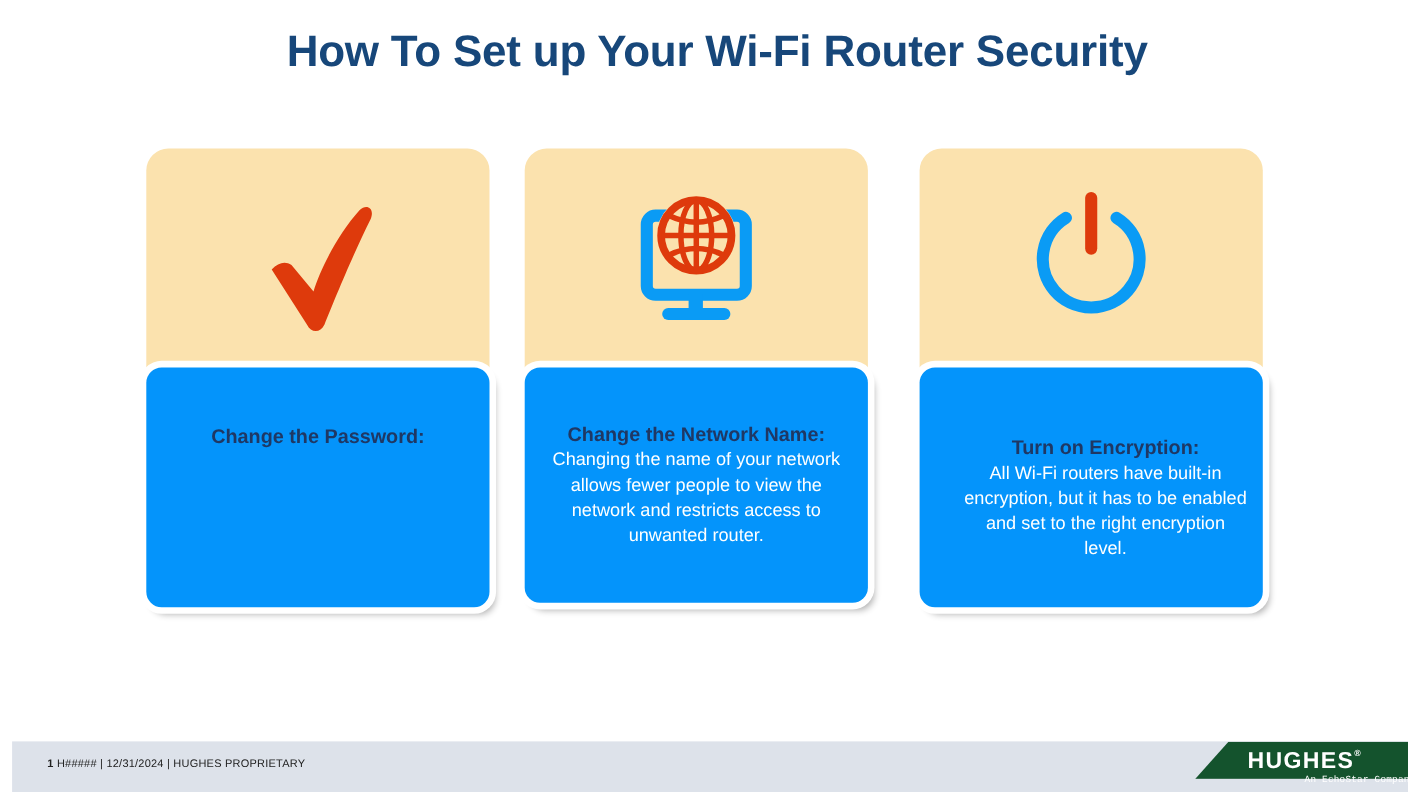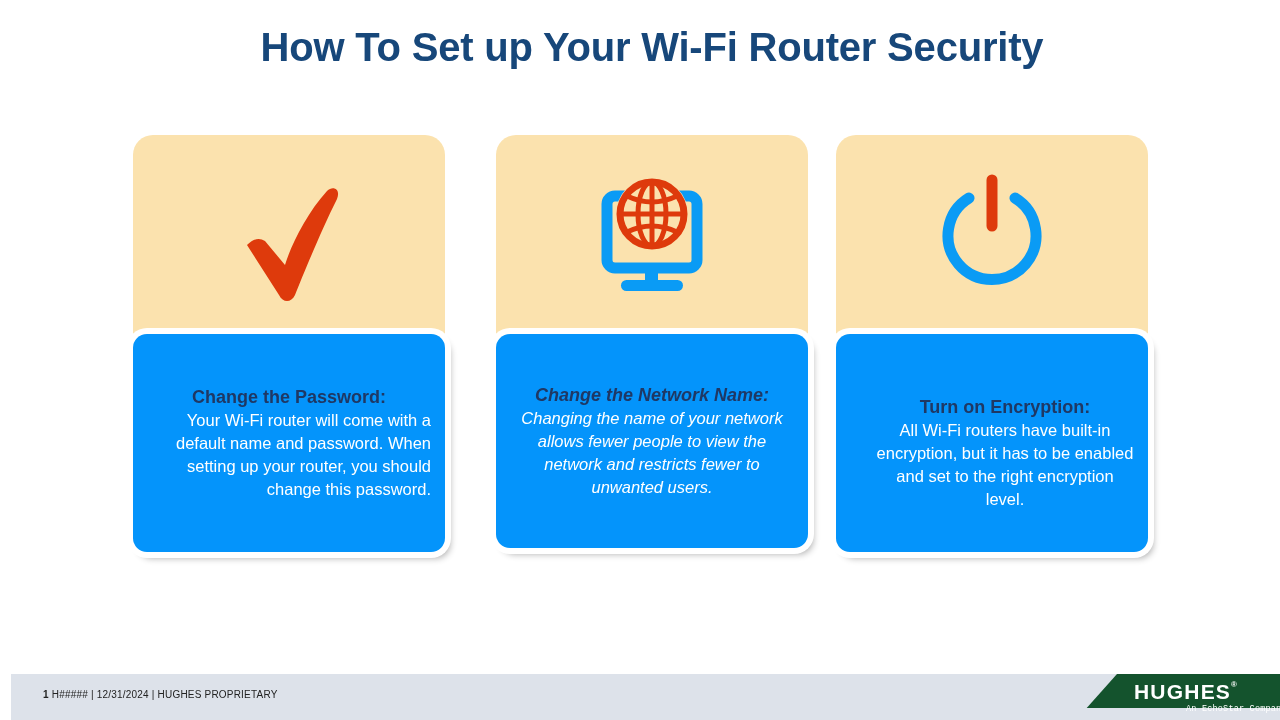--- a/index.html
+++ b/index.html
@@ -39,21 +39,21 @@
     width: 1280px;
     height: 660px;
   }
   .card {
     position: absolute;
     top: 135px;
     width: 312px;
     height: 420px;
   }
   .card-1 { left: 133px; }
-  .card-2 { left: 496px; font-style: italic; }
+  .card-2 { left: 477px; }
   .card-3 { left: 836px; }
 
   
   .card-top {
     position: absolute;
     left: 0;
     top: 0;
     width: 312px;
     height: 200px;
     background: #fbe2ae;
@@ -176,21 +176,20 @@
   <div class="card card-1">
     <div class="card-top">
       <div class="card-icon-wrap">
         <svg width="120" height="140" viewBox="0 0 120 140" aria-hidden="true">
           <path d="M18 80 C24 74 30 72 36 76 L56 100 C62 80 78 48 98 26 C104 20 112 24 108 34 C92 66 74 110 66 130 C62 138 54 138 50 130 Z" fill="#DE3A0C"></path>
         </svg>
       </div>
     </div>
     <div class="card-body">
       <div class="card-heading">Change the Password:</div>
-      <div class="card-text">Your Wi-Fi router will come with a default name and password. When setting up your router, you should change this password.</div>
     </div>
   </div>
 
   <div class="card card-2">
     <div class="card-top">
       <div class="card-icon-wrap">
         <svg width="130" height="122" viewBox="0 0 130 122" aria-hidden="true">
 
           <path d="M42 22 H28 a8 8 0 0 0 -8 8 V86 a8 8 0 0 0 8 8 H102 a8 8 0 0 0 8 -8 V30 a8 8 0 0 0 -8 -8 H88" fill="none" stroke="#0A9BF5" stroke-width="11" stroke-linecap="round"></path>
 
@@ -202,21 +201,21 @@
           <ellipse cx="65" cy="40" rx="14" ry="32" fill="none" stroke="#DE3A0C" stroke-width="5"></ellipse>
           <line x1="33" y1="40" x2="97" y2="40" stroke="#DE3A0C" stroke-width="5"></line>
           <line x1="65" y1="8" x2="65" y2="72" stroke="#DE3A0C" stroke-width="5"></line>
           <path d="M40 22 Q65 34 90 22" fill="none" stroke="#DE3A0C" stroke-width="5"></path>
           <path d="M40 58 Q65 46 90 58" fill="none" stroke="#DE3A0C" stroke-width="5"></path>
         </svg>
       </div>
     </div>
     <div class="card-body">
       <div class="card-heading">Change the Network Name:</div>
-      <div class="card-text">Changing the name of your network allows fewer people to view the network and restricts fewer to unwanted users.</div>
+      <div class="card-text">Changing the name of your network allows fewer people to view the network and restricts access to unwanted router.</div>
     </div>
   </div>
 
   <div class="card card-3">
     <div class="card-top">
       <div class="card-icon-wrap">
         <svg width="118" height="122" viewBox="0 0 118 122" aria-hidden="true">
           <path d="M36 24 A44 44 0 1 0 82 24" fill="none" stroke="#0A9BF5" stroke-width="11" stroke-linecap="round"></path>
           <line x1="59" y1="6" x2="59" y2="52" stroke="#DE3A0C" stroke-width="11" stroke-linecap="round"></line>
         </svg>

